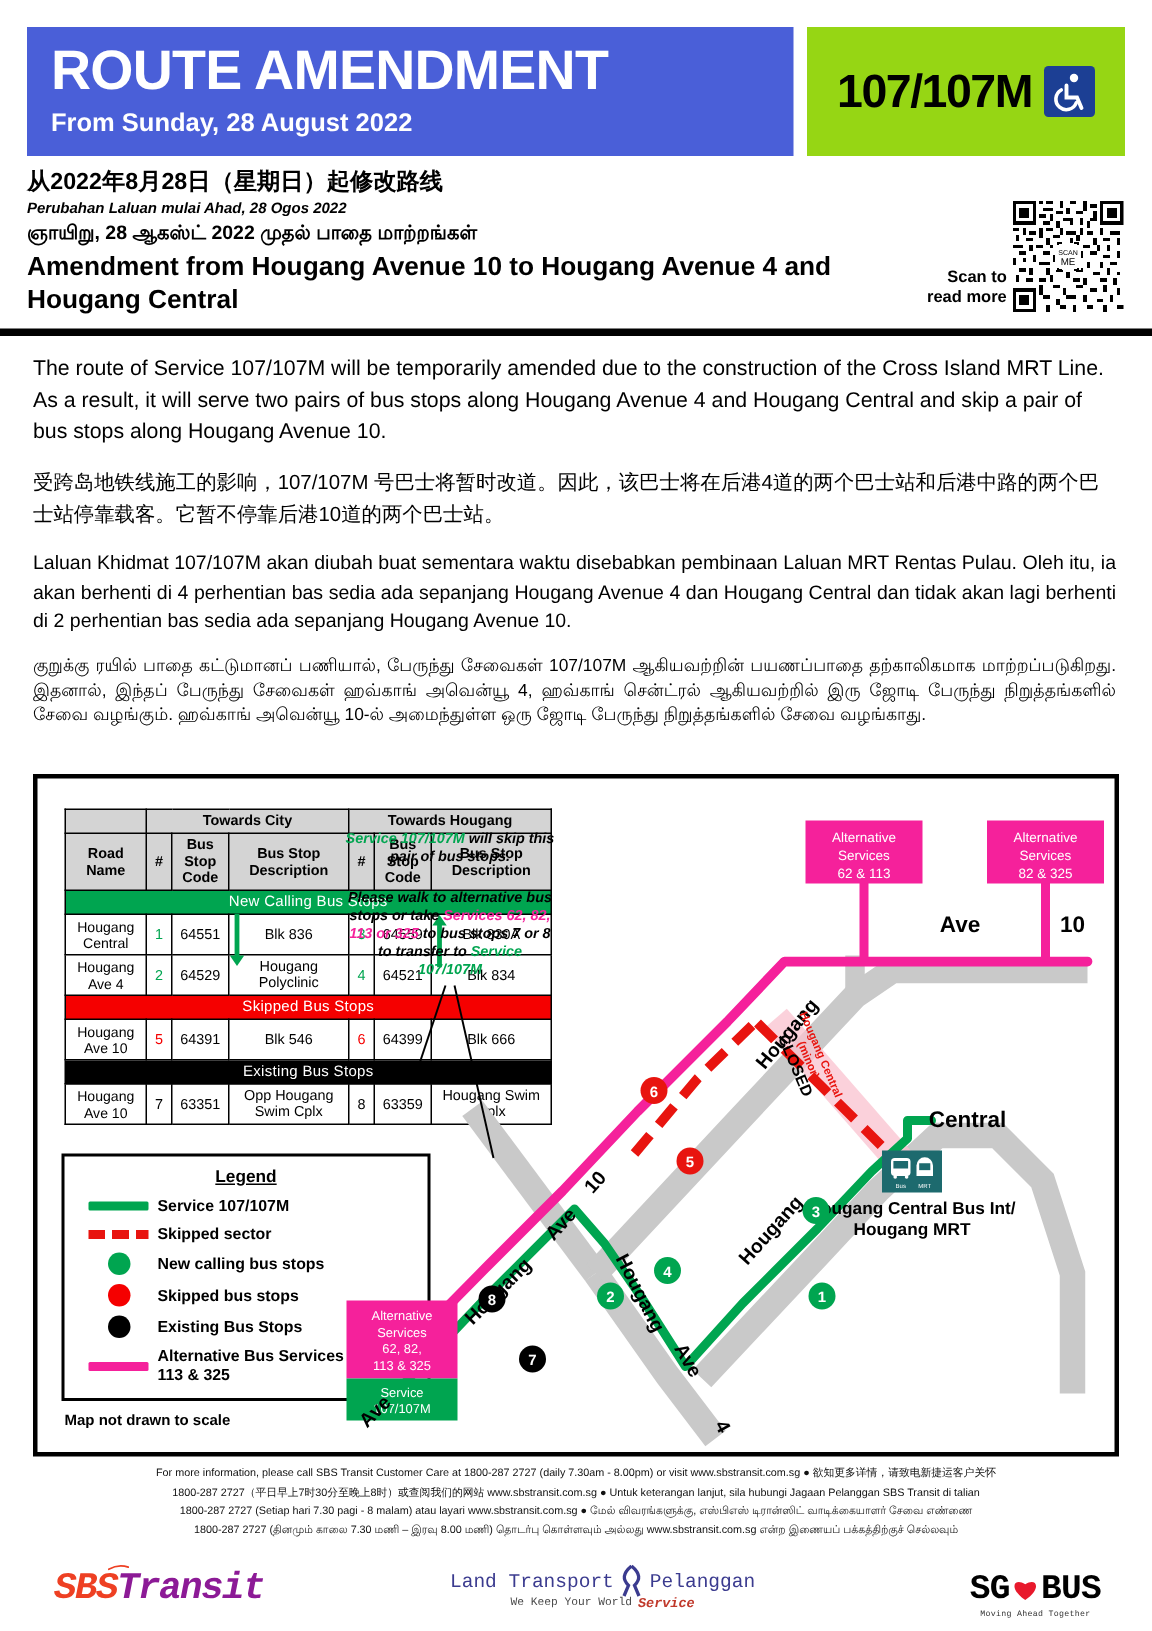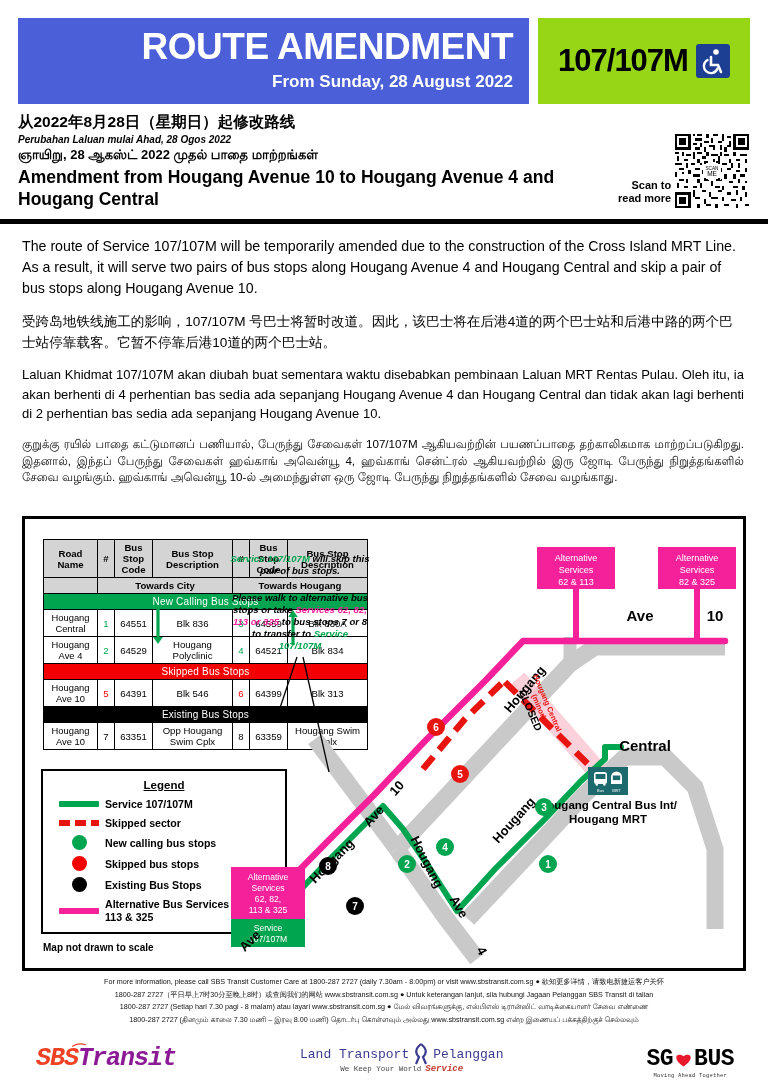--- a/index.html
+++ b/index.html
@@ -9,21 +9,21 @@
     font-family: "Liberation Sans", sans-serif;
     color: #000;
     overflow: hidden;
     position: relative;
   }
 
   
   .header { padding: 18px 18px 0 18px; display: flex; gap: 9px; align-items: stretch; }
   .hdr-blue {
     background: #4a5fd8; flex: 1; padding: 10px 16px 12px 16px;
-    display: flex; flex-direction: column; justify-content: center; align-items: flex-end;
+    display: flex; flex-direction: column; justify-content: center;
   }
   .hdr-title { color: #fff; font-size: 37px; font-weight: bold; letter-spacing: -0.5px; line-height: 1.02; }
   .hdr-sub { color: #fff; font-size: 17px; font-weight: bold; margin-top: 6px; }
   .hdr-green {
     background: #96d614; width: 212px; display: flex; align-items: center;
     justify-content: center; gap: 8px; padding: 0 10px;
   }
   .route-no { font-size: 31px; font-weight: bold; color: #000; letter-spacing: -1px; }
   .wc-box { width: 34px; height: 34px; background: #1c3f94; border-radius: 3px; position: relative; flex:none; }
   .wc-box svg { position: absolute; top: 3px; left: 3px; }
@@ -271,32 +271,32 @@
   <p class="p-zh">受跨岛地铁线施工的影响，107/107M 号巴士将暂时改道。因此，该巴士将在后港4道的两个巴士站和后港中路的两个巴士站停靠载客。它暂不停靠后港10道的两个巴士站。</p>
   <p class="p-ms">Laluan Khidmat 107/107M akan diubah buat sementara waktu disebabkan pembinaan Laluan MRT Rentas Pulau. Oleh itu, ia akan berhenti di 4 perhentian bas sedia ada sepanjang Hougang Avenue 4 dan Hougang Central dan tidak akan lagi berhenti di 2 perhentian bas sedia ada sepanjang Hougang Avenue 10.</p>
   <p class="p-ta">குறுக்கு ரயில் பாதை கட்டுமானப் பணியால், பேருந்து சேவைகள் 107/107M ஆகியவற்றின் பயணப்பாதை தற்காலிகமாக மாற்றப்படுகிறது. இதனால், இந்தப் பேருந்து சேவைகள் ஹவ்காங் அவென்யூ 4, ஹவ்காங் சென்ட்ரல் ஆகியவற்றில் இரு ஜோடி பேருந்து நிறுத்தங்களில் சேவை வழங்கும். ஹவ்காங் அவென்யூ 10-ல் அமைந்துள்ள ஒரு ஜோடி பேருந்து நிறுத்தங்களில் சேவை வழங்காது.</p>
 </div>
 
 <div class="panel">
 
   <table class="bs-table">
     <tbody>
         <tr>
+      <th></th>
+      <th colspan="3" class="dir-head">Towards City</th>
+      <th colspan="3" class="dir-head">Towards Hougang</th>
+    </tr>
+    <tr>
       <th class="c-road">Road Name</th>
       <th class="c-num">#</th>
       <th class="c-code">Bus Stop Code</th>
       <th class="c-desc">Bus Stop Description</th>
       <th class="c-num">#</th>
       <th class="c-code">Bus Stop Code</th>
       <th class="c-desc">Bus Stop Description</th>
-    </tr>
-    <tr>
-      <th></th>
-      <th colspan="3" class="dir-head">Towards City</th>
-      <th colspan="3" class="dir-head">Towards Hougang</th>
     </tr>
 
     <tr>
       <td colspan="7" class="band band-green">New Calling Bus Stops</td>
     </tr>
 
     <tr>
       <td class="c-road">Hougang Central</td>
       <td class="c-num n-green">1</td>
       <td class="c-code">64551</td>
@@ -332,21 +332,21 @@
       <td colspan="7" class="band band-red">Skipped Bus Stops</td>
     </tr>
 
     <tr>
       <td class="c-road">Hougang Ave 10</td>
       <td class="c-num n-red">5</td>
       <td class="c-code">64391</td>
       <td class="c-desc">Blk 546</td>
       <td class="c-num n-red">6</td>
       <td class="c-code">64399</td>
-      <td class="c-desc">Blk 313</td>
+      <td class="c-desc">Blk 666</td>
     </tr>
 
     <tr>
       <td colspan="7" class="band band-black">Existing Bus Stops</td>
     </tr>
 
     <tr>
       <td class="c-road">Hougang Ave 10</td>
       <td class="c-num n-black">7</td>
       <td class="c-code">63351</td>

